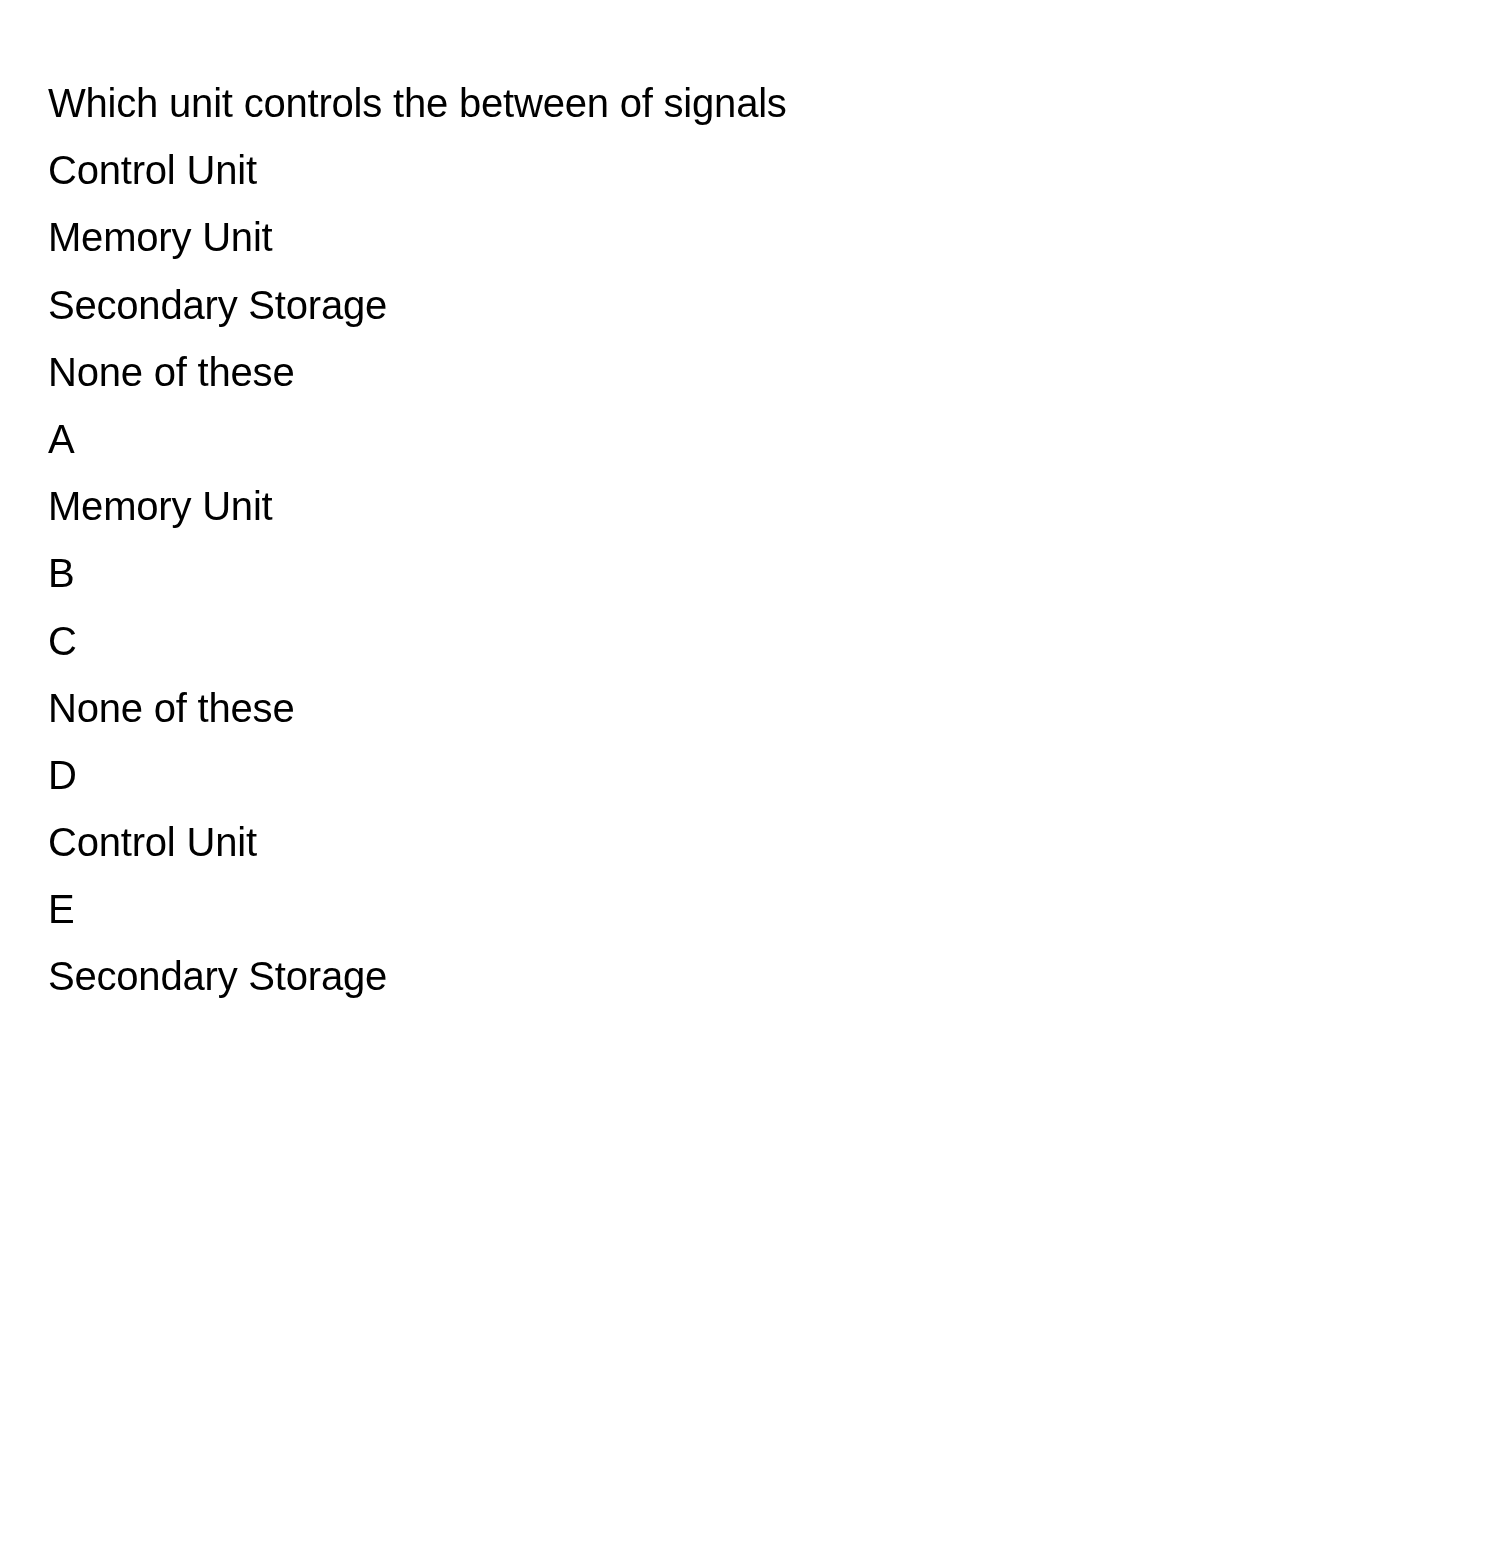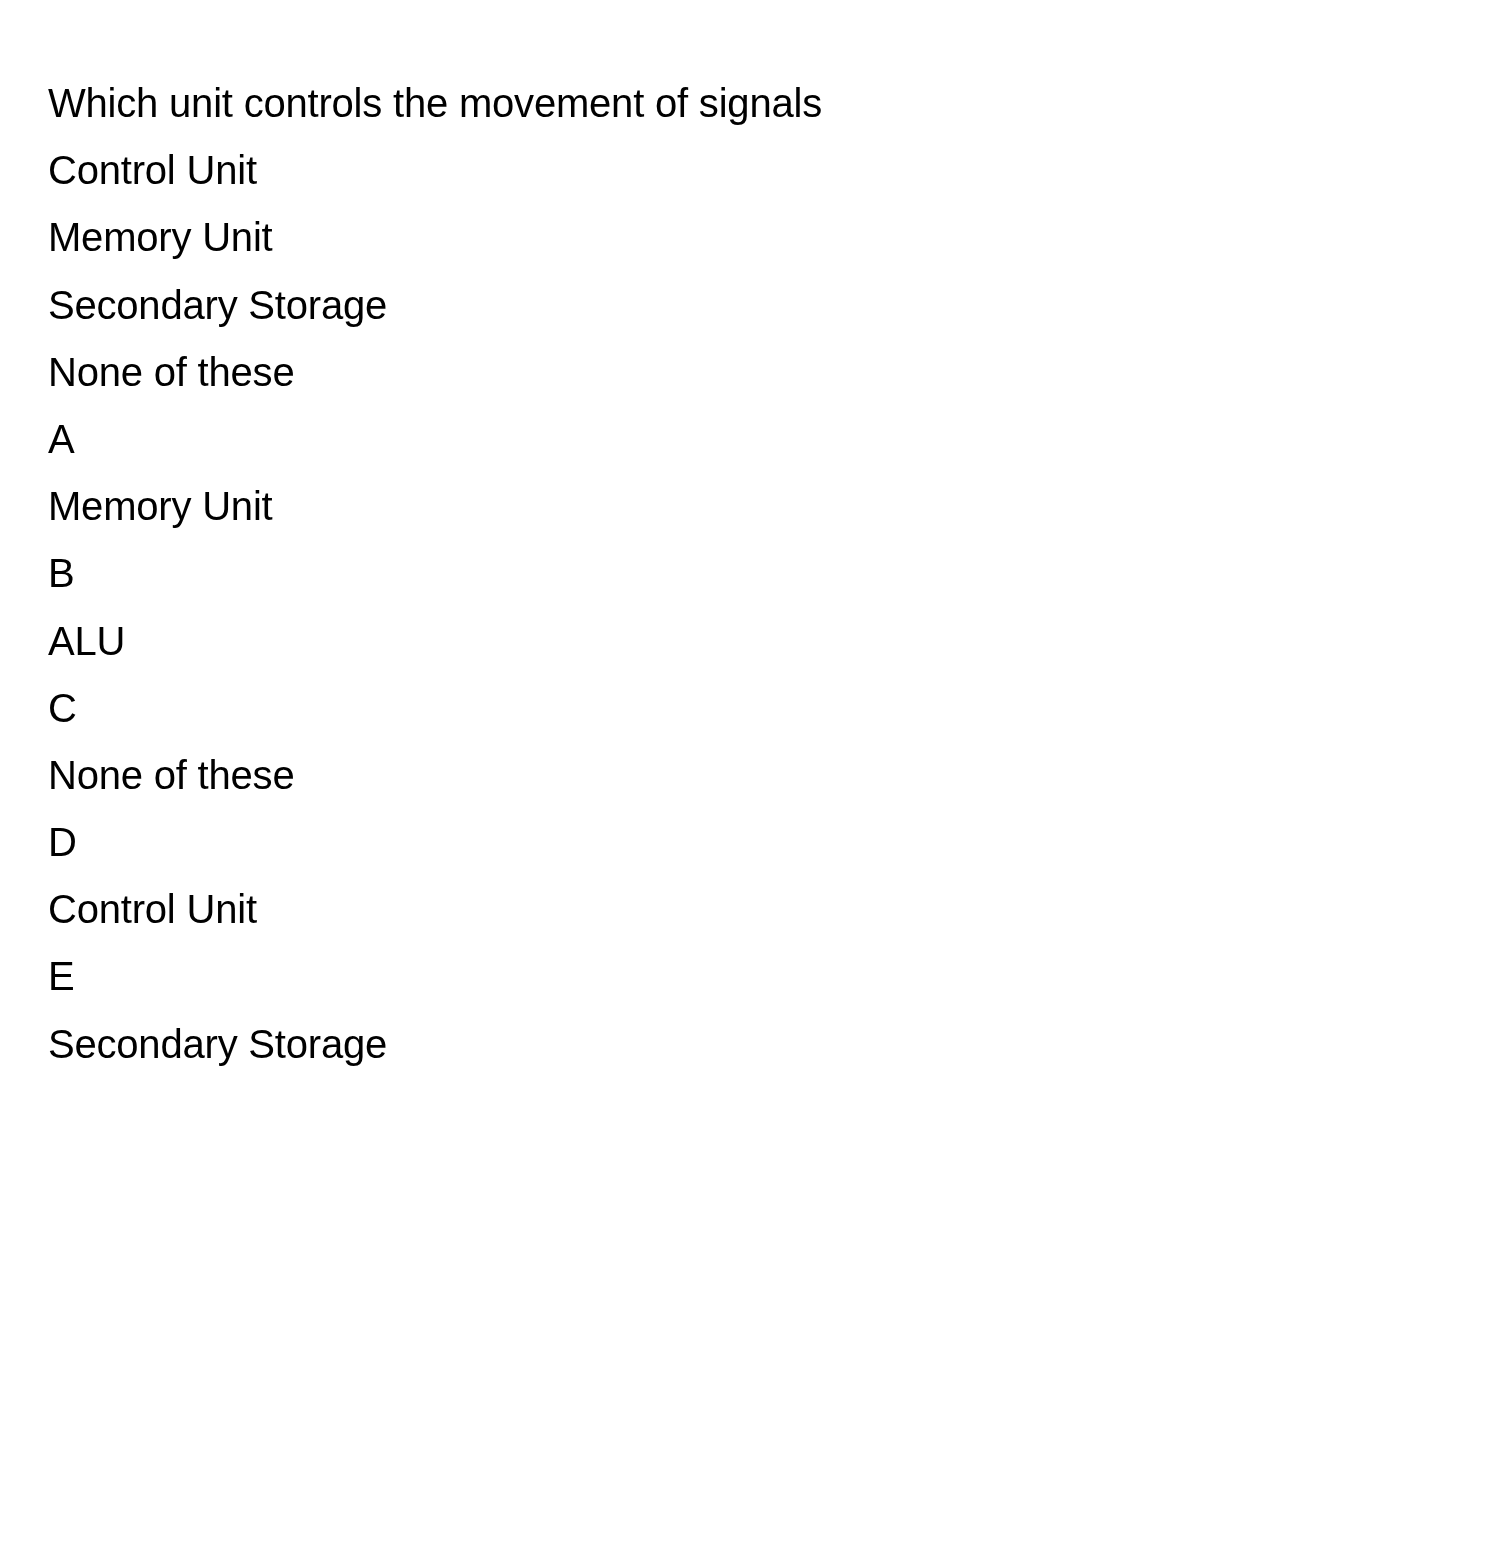--- a/index.html
+++ b/index.html
@@ -22,28 +22,27 @@
       letter-spacing: -0.2px;
     }
     .line {
       display: block;
     }
   </style>
 </head>
 <body>
 
 <div class="content">
-  <span class="line">Which unit controls the movement of signals</span>
+  <span class="line">Which unit controls the between of signals</span>
   <span class="line">Control Unit</span>
   <span class="line">Memory Unit</span>
   <span class="line">Secondary Storage</span>
   <span class="line">None of these</span>
   <span class="line">A</span>
   <span class="line">Memory Unit</span>
   <span class="line">B</span>
-  <span class="line">ALU</span>
   <span class="line">C</span>
   <span class="line">None of these</span>
   <span class="line">D</span>
   <span class="line">Control Unit</span>
   <span class="line">E</span>
   <span class="line">Secondary Storage</span>
 </div>
 
 </body></html>

